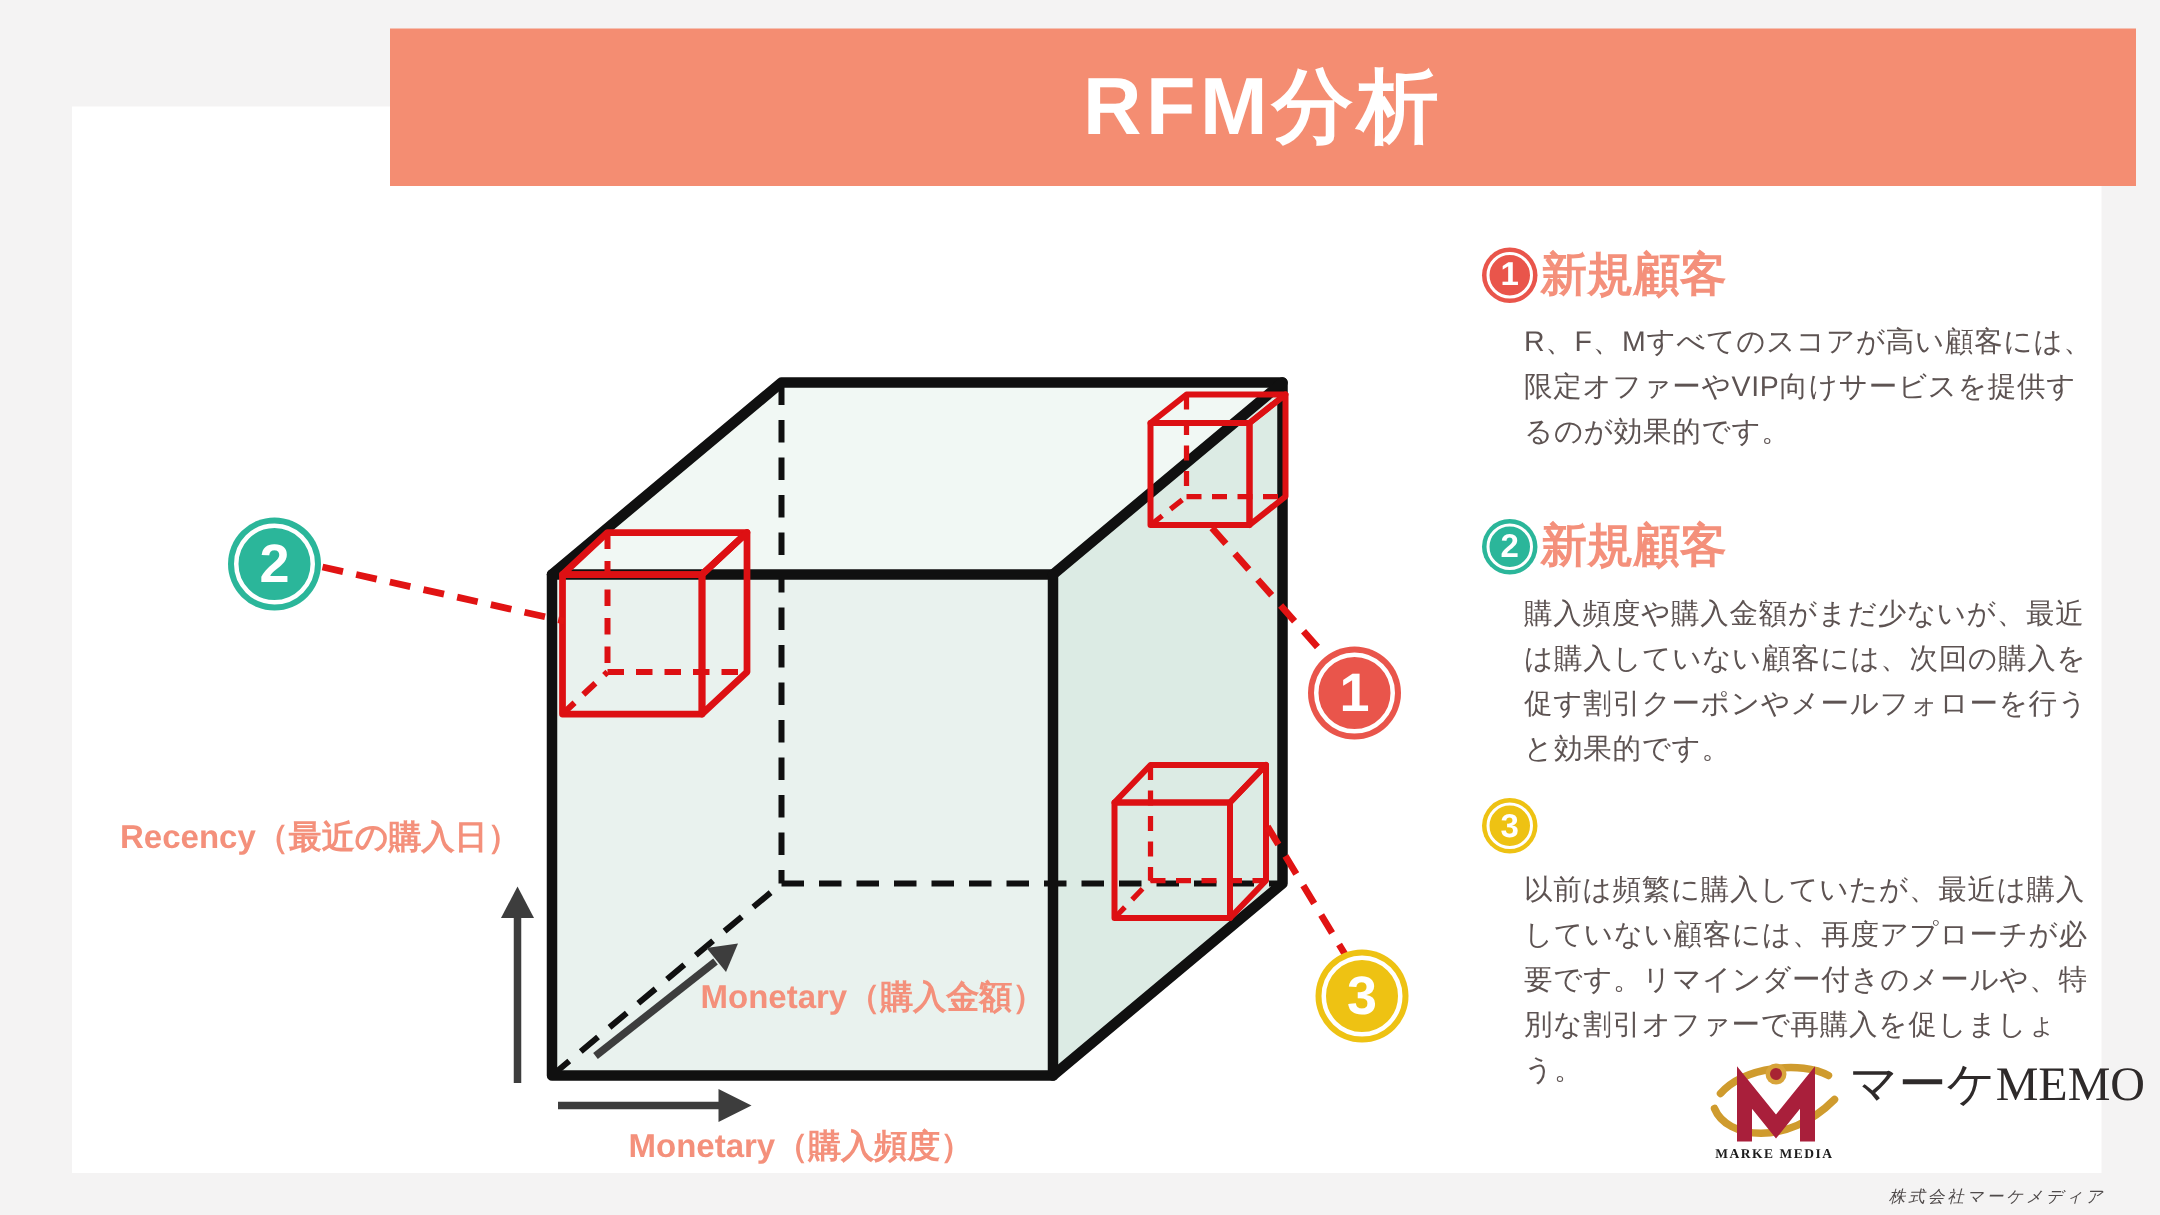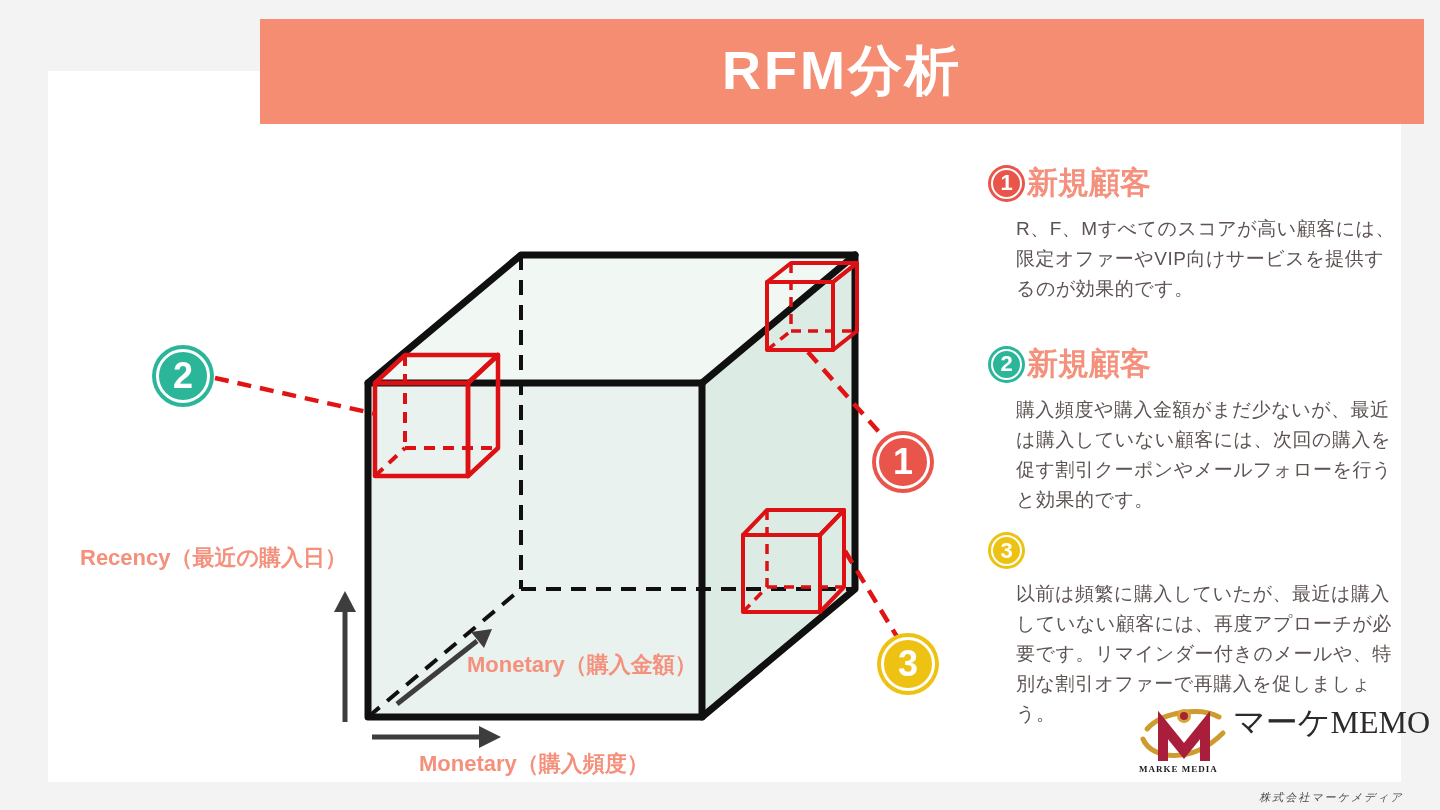--- a/index.html
+++ b/index.html
@@ -52,21 +52,21 @@
   }
   .bg-red{background:#e9554b;}
   .bg-green{background:#2bb69a;}
   .bg-yellow{background:#eec213;}
   .gap-sm{margin-right:2px;}
   .gap-lg{margin-right:10px;}
   
   .logo{
     position:absolute;right:10px;bottom:5px;display:flex;align-items:flex-start;
   }
-  .logo-mark{display:flex;flex-direction:column;}
+  .logo-mark{display:flex;flex-direction:column;align-items:center;}
   .logo-caption{
     font-family:"Liberation Serif","DejaVu Serif",serif;font-weight:bold;
     font-size:9px;letter-spacing:1px;color:#1c1c1c;margin-top:1px;white-space:nowrap;
   }
   .logo-text{display:flex;flex-direction:column;align-items:center;margin-left:6px;gap:48px;}
   .logo-brand{
     font-family:"Liberation Serif","DejaVu Serif",serif;color:#2e2a2a;
     font-size:32px;line-height:34px;white-space:nowrap;
   }
   .logo-company{

